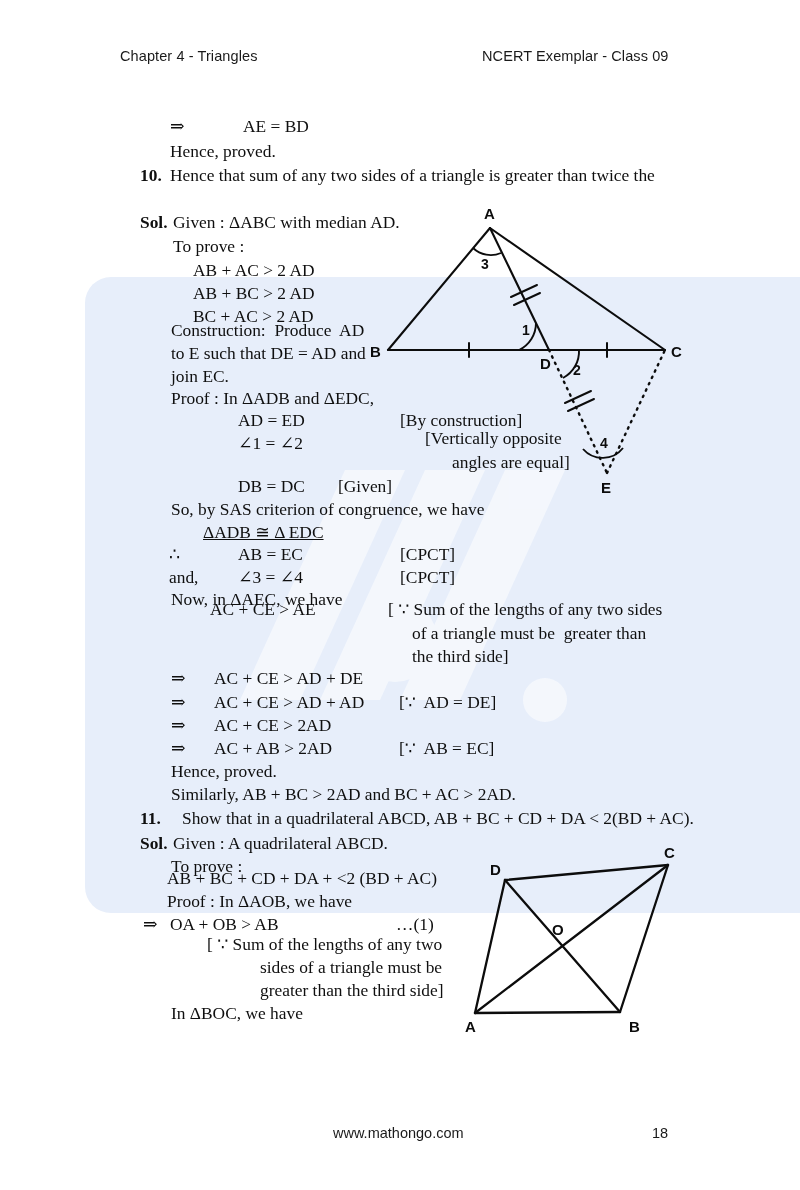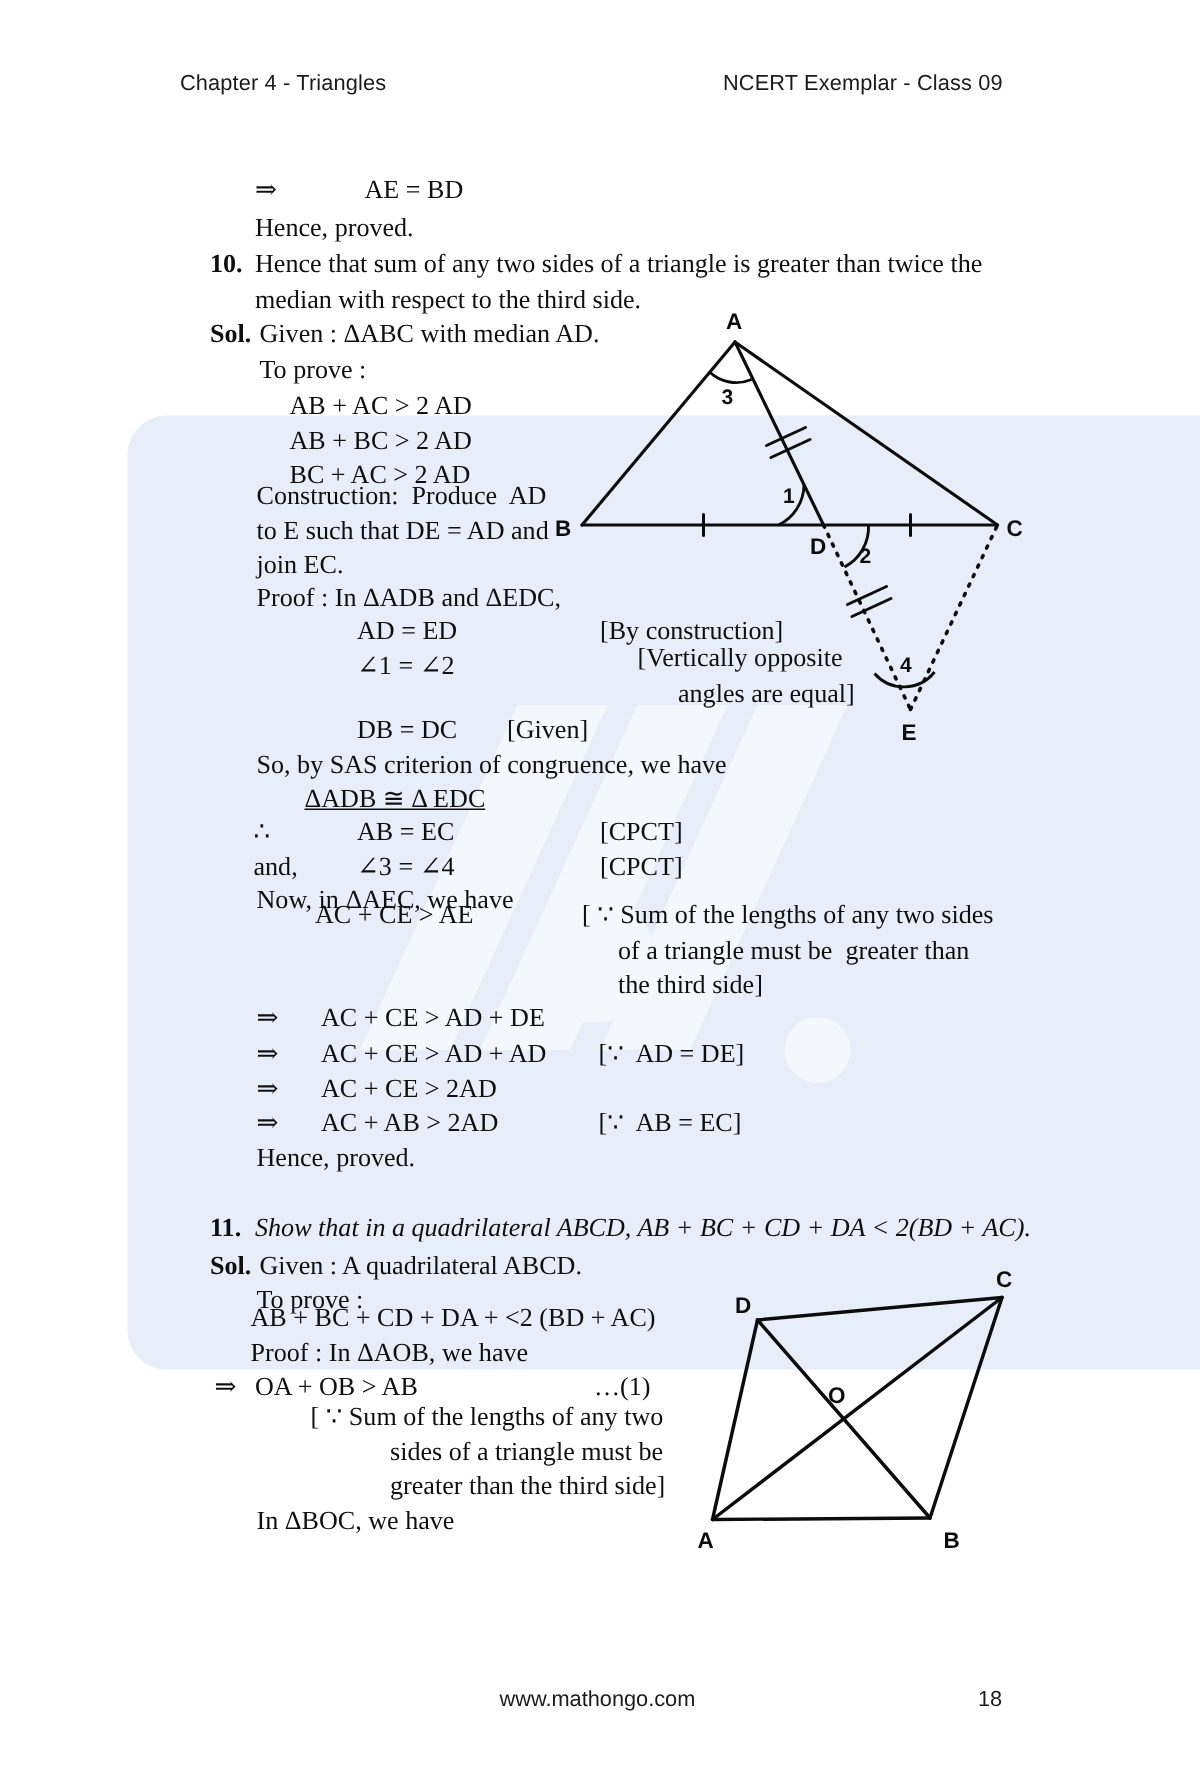--- a/index.html
+++ b/index.html
@@ -188,21 +188,20 @@
   </svg>
 
   <div id="body-layer">
 
     <div class="ln" style="left:170px; top:118px;">⇒</div>
     <div class="ln" style="left:243px; top:118px;">AE = BD</div>
     <div class="ln" style="left:170px; top:143px;">Hence, proved.</div>
 
     <div class="ln bold" style="left:140px; top:167px;">10.</div>
     <div class="ln" style="left:170px; top:167px;">Hence that sum of any two sides of a triangle is greater than twice the</div>
-    <div class="ln" style="left:170px; top:191px;">median with respect to the third side.</div>
 
     <div class="ln bold" style="left:140px; top:214px;">Sol.</div>
     <div class="ln" style="left:173px; top:214px;">Given : ΔABC with median AD.</div>
 
     <div class="ln" style="left:173px; top:238px;">To prove :</div>
     <div class="ln" style="left:193px; top:262px;">AB + AC &gt; 2 AD</div>
     <div class="ln" style="left:193px; top:285px;">AB + BC &gt; 2 AD</div>
     <div class="ln" style="left:193px; top:308px;">BC + AC &gt; 2 AD</div>
 
     <div class="ln" style="left:171px; top:322px;">Construction:  Produce  AD</div>
@@ -247,23 +246,24 @@
     <div class="ln" style="left:399px; top:694px;">[∵  AD = DE]</div>
 
     <div class="ln" style="left:171px; top:717px;">⇒</div>
     <div class="ln" style="left:214px; top:717px;">AC + CE &gt; 2AD</div>
 
     <div class="ln" style="left:171px; top:740px;">⇒</div>
     <div class="ln" style="left:214px; top:740px;">AC + AB &gt; 2AD</div>
     <div class="ln" style="left:399px; top:740px;">[∵  AB = EC]</div>
 
     <div class="ln" style="left:171px; top:763px;">Hence, proved.</div>
+    <div class="ln" style="left:171px; top:786px;">Similarly, AB + BC &gt; 2AD and BC + AC &gt; 2AD.</div>
 
     <div class="ln bold" style="left:140px; top:810px;">11.</div>
-    <div class="ln" style="left:170px; top:810px;font-style:italic;">Show that in a quadrilateral ABCD, AB + BC + CD + DA &lt; 2(BD + AC).</div>
+    <div class="ln" style="left:182px; top:810px;">Show that in a quadrilateral ABCD, AB + BC + CD + DA &lt; 2(BD + AC).</div>
 
     <div class="ln bold" style="left:140px; top:835px;">Sol.</div>
     <div class="ln" style="left:173px; top:835px;">Given : A quadrilateral ABCD.</div>
 
     <div class="ln" style="left:171px; top:858px;">To prove :</div>
     <div class="ln" style="left:167px; top:870px;">AB + BC + CD + DA + &lt;2 (BD + AC)</div>
     <div class="ln" style="left:167px; top:893px;">Proof : In ΔAOB, we have</div>
 
     <div class="ln" style="left:143px; top:916px;">⇒</div>
     <div class="ln" style="left:170px; top:916px;">OA + OB &gt; AB</div>

